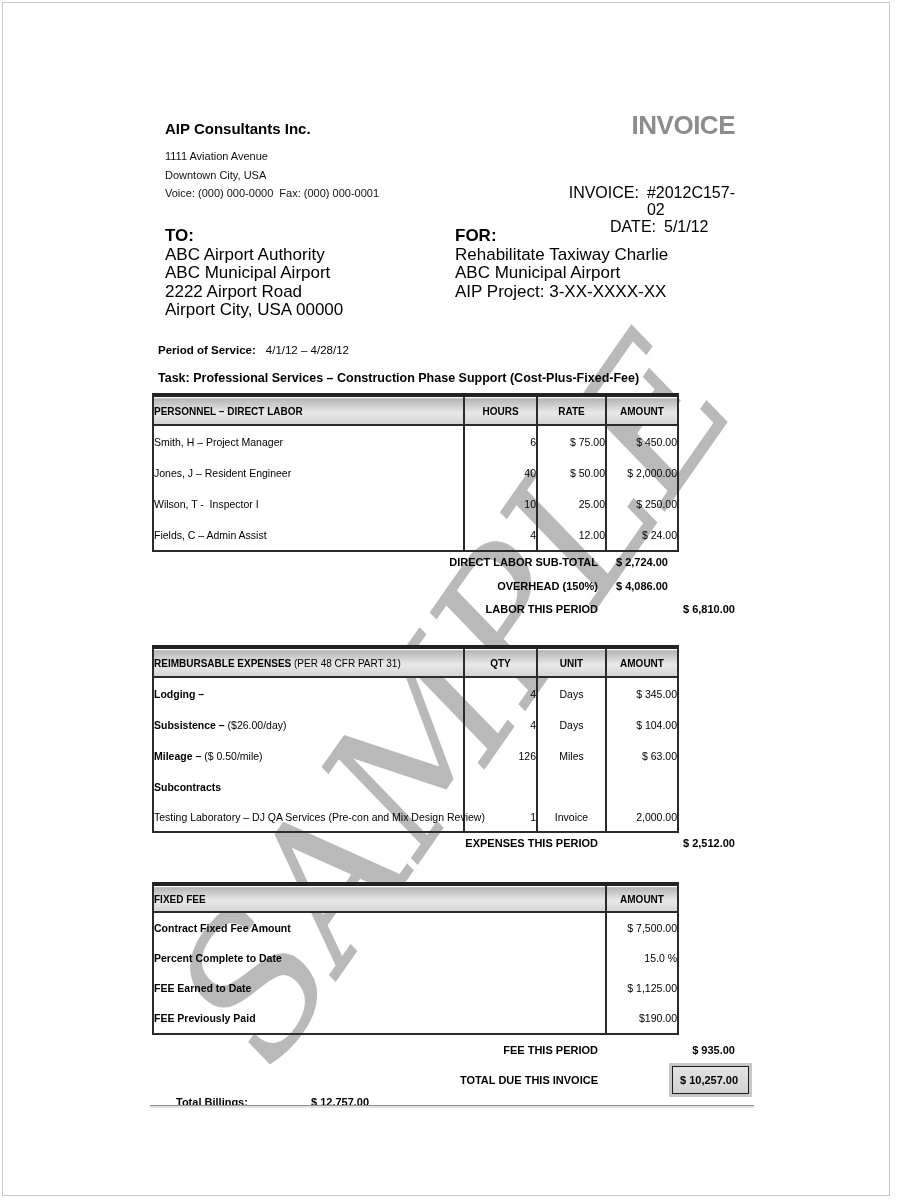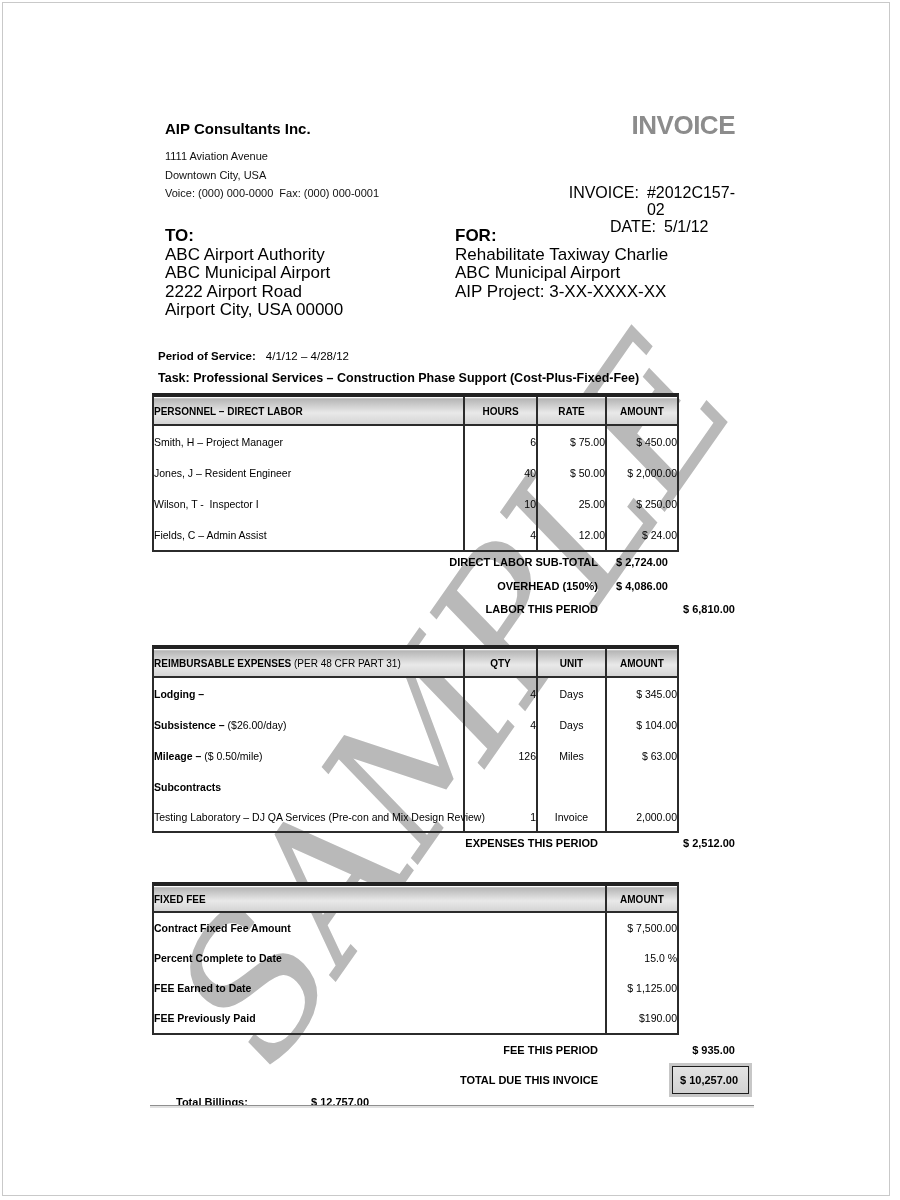--- a/index.html
+++ b/index.html
@@ -28,21 +28,21 @@
   .meta-row { display:flex; line-height:17px; }
   .meta-label { width:96px; text-align:right; margin-right:8px; }
   .meta-value { text-align:left; }
 
   
   .party { font-size:17px; line-height:18.6px; }
   .party-to { left:165px; top:227px; }
   .party-for { left:455px; top:227px; }
   .party-label { font-weight:bold; }
 
-  .period { left:158px; top:344px; font-size:11.5px;margin-top:6px; }
+  .period { left:158px; top:344px; font-size:11.5px; }
   .period-label { font-weight:bold; }
   .period-value { margin-left:10px; }
   .task-heading { left:158px; top:371px; font-size:12.5px; font-weight:bold; }
 
   
   .tbl { position:absolute; left:152px; width:523px;
     border-left:2px solid #2b2b2b; border-right:2px solid #2b2b2b;
     border-bottom:2px solid #2b2b2b; border-top:4px solid #222; }
   .tbl table { width:100%; border-collapse:collapse; table-layout:fixed; }
   .tbl thead th { height:26px; padding:0;

